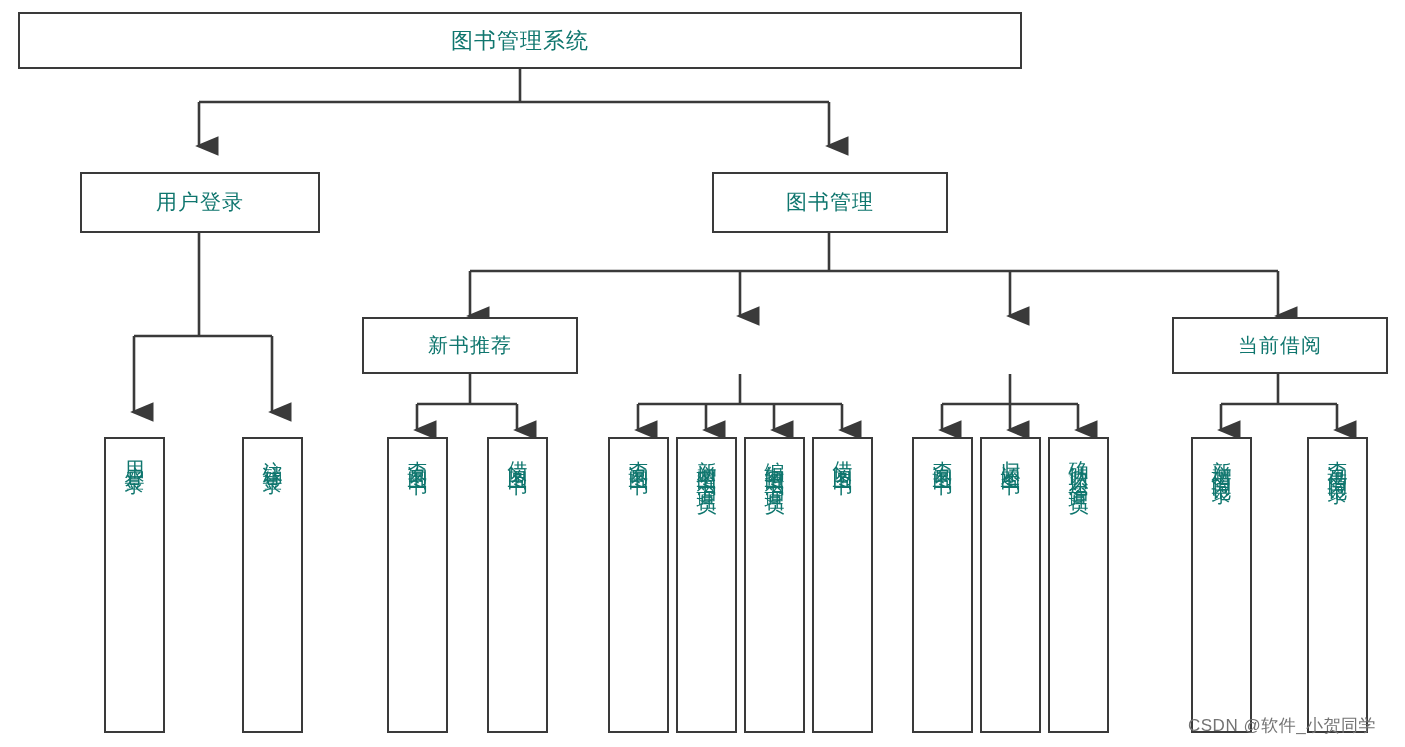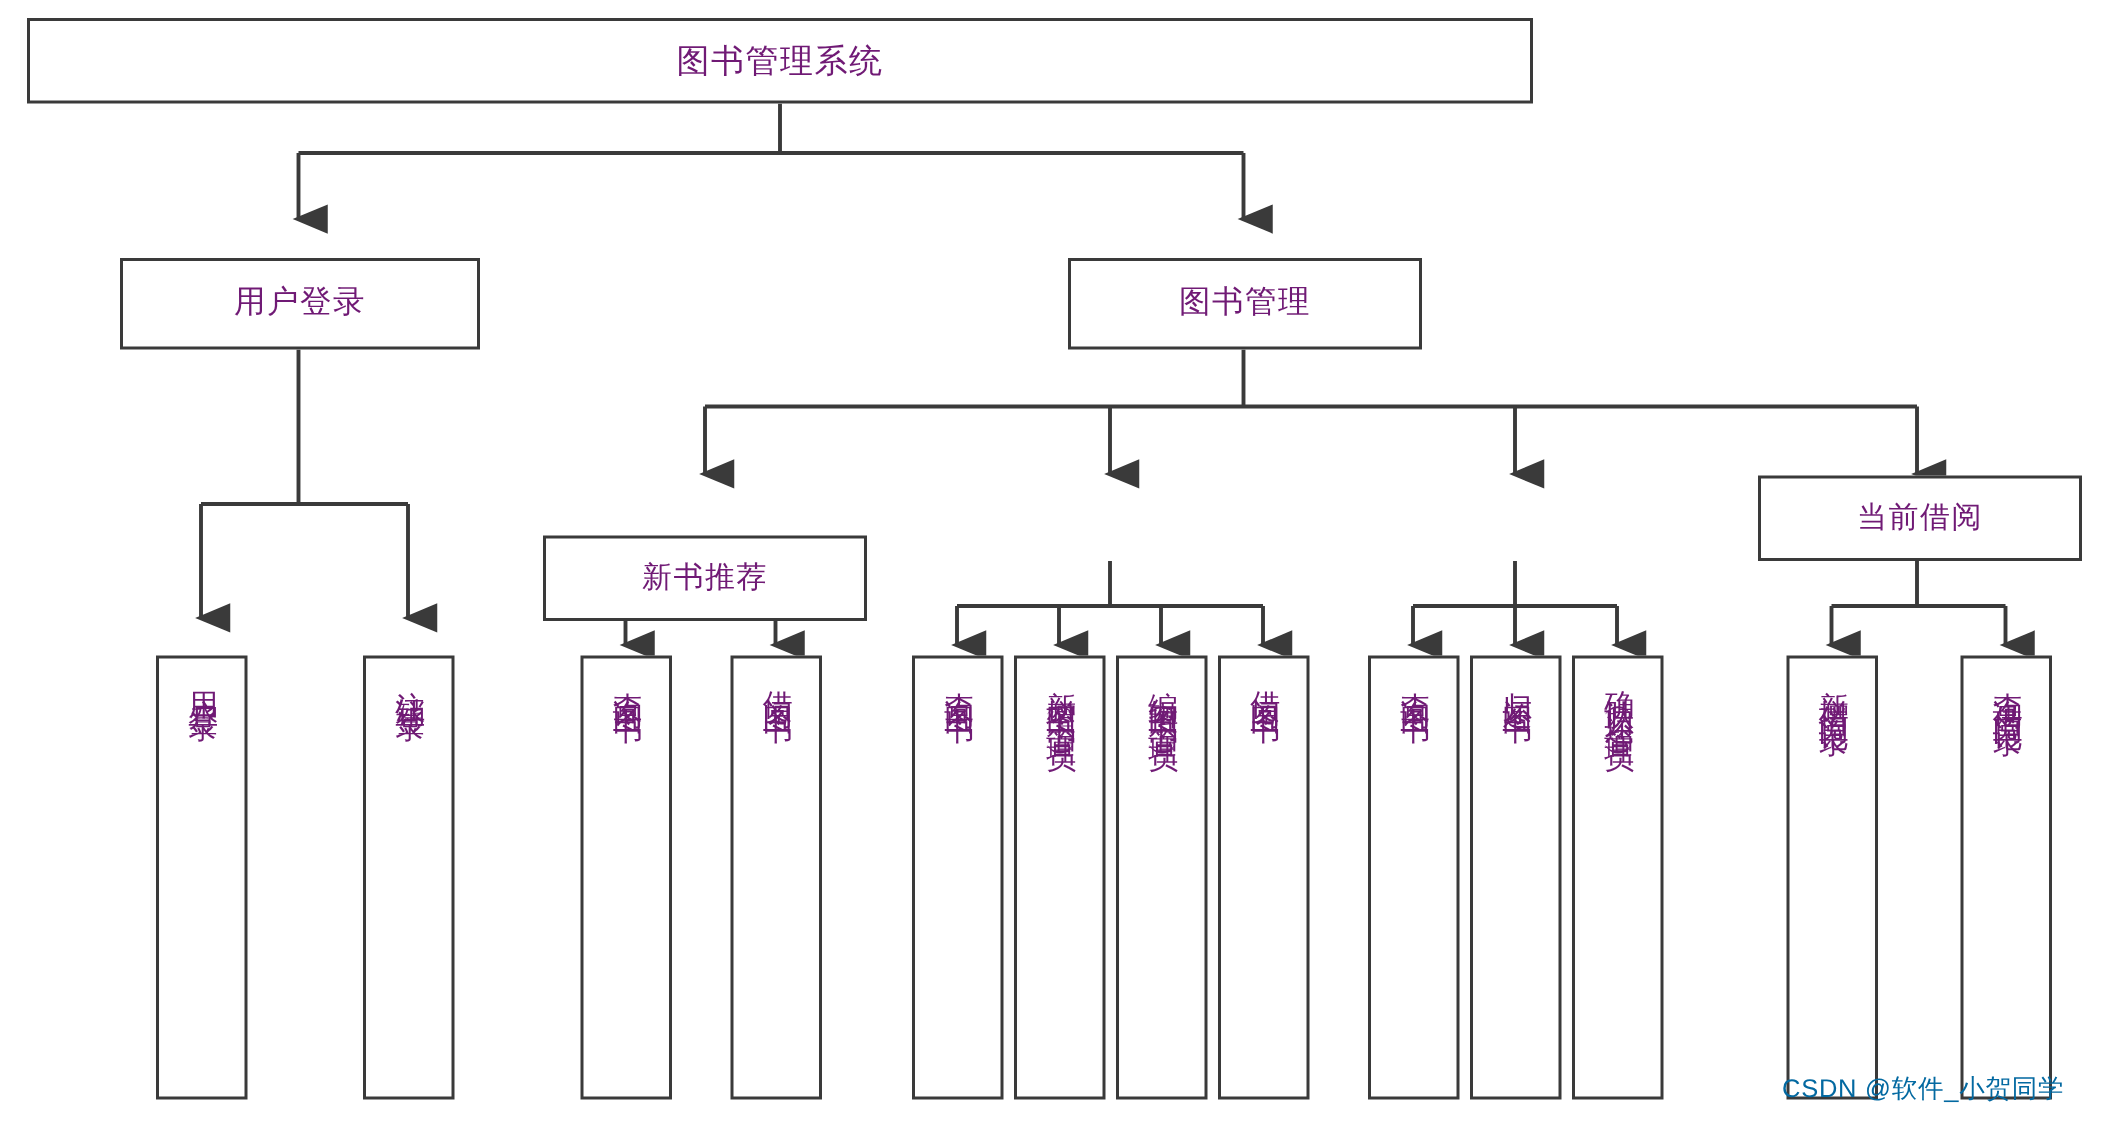--- a/index.html
+++ b/index.html
@@ -30,21 +30,21 @@
     position: absolute;
     box-sizing: border-box;
     background: #ffffff;
     border: 2px solid #3a3a3a;
     display: flex;
     align-items: center;
     justify-content: center;
     z-index: 2;
   }
   .node-label {
-    color: #701a75;
+    color: #0f766e;
     font-size: 21px;
     line-height: 1.15;
     letter-spacing: 1px;
     white-space: nowrap;
     text-align: center;
   }
   .node.level0 .node-label { font-size: 22px; }
   .node.level1 .node-label { font-size: 21px; }
   .node.level2 .node-label { font-size: 20px; }
   
@@ -59,21 +59,21 @@
     font-size: 20px;
     letter-spacing: 5px;
     white-space: normal;
     max-height: 100%;
   }
   .watermark {
     position: absolute;
     left: 1188px;
     top: 714px;
     font-size: 17px;
-    color: #0369a1;
+    color: #737373;
     white-space: nowrap;
     z-index: 3;
     letter-spacing: 0.5px;
   }
 </style>
 </head>
 <body>
 
 <div id="canvas">
 
@@ -135,21 +135,21 @@
   </div>
 
   <div class="node level1" style="left:80px; top:172px; width:240px; height:61px;">
     <span class="node-label">用户登录</span>
   </div>
 
   <div class="node level1" style="left:712px; top:172px; width:236px; height:61px;">
     <span class="node-label">图书管理</span>
   </div>
 
-  <div class="node level2" style="left:362px; top:317px; width:216px; height:57px;margin-top:40px;">
+  <div class="node level2" style="left:362px; top:317px; width:216px; height:57px;">
     <span class="node-label">新书推荐</span>
   </div>
 
 
 
   <div class="node level2" style="left:1172px; top:317px; width:216px; height:57px;">
     <span class="node-label">当前借阅</span>
   </div>
 
   <div class="node leaf" style="left:104px; top:437px; width:61px; height:296px;">

